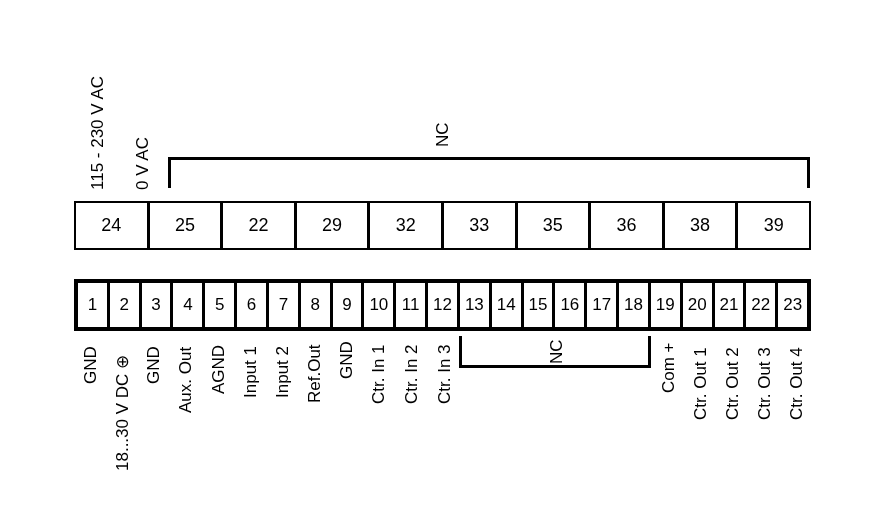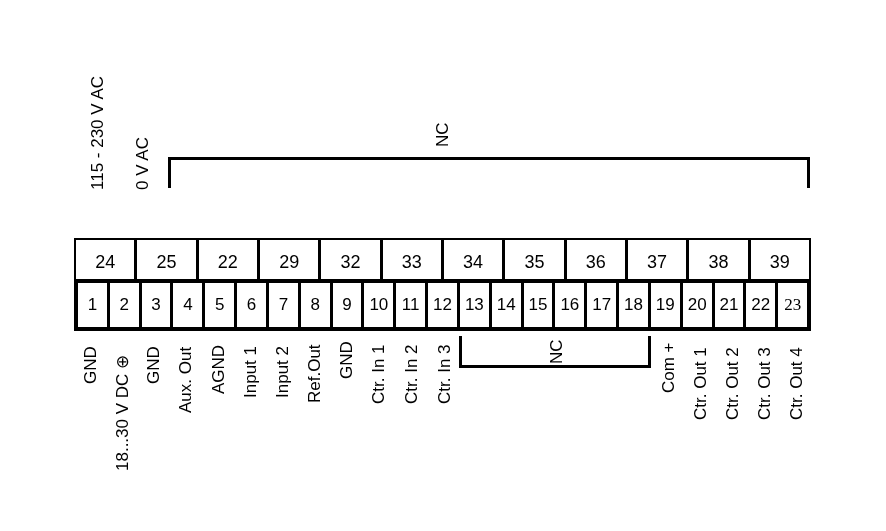--- a/index.html
+++ b/index.html
@@ -1,25 +1,25 @@
 <!DOCTYPE html>
 <html><head>
   <meta charset="utf-8">
   <style>
     html, body { margin: 0; padding: 0; background: #ffffff; }
     body { width: 886px; height: 531px; position: relative; overflow: hidden;
            font-family: "Liberation Sans", sans-serif; color: #000; }
     .block { position: absolute; display: flex; box-sizing: border-box; background: #fff; }
-    .top-block { left: 74px; top: 201px; width: 737px; height: 49px; border: 2px solid #000; margin-top: 37px; }
+    .top-block { left: 74px; top: 201px; width: 737px; height: 49px; border: 2px solid #000; }
     .bottom-block { left: 74px; top: 279px; width: 737px; height: 52px; border: 4px solid #000; }
     .cell { flex: 1 1 0; display: flex; align-items: center; justify-content: center;
             box-sizing: border-box; border-right: 3px solid #000; font-size: 18px; }
     .cell:last-child { border-right: none; }
     .bottom-block .cell { font-size: 17px; border-right: 3px solid #000; }
-    .bottom-block .cell:last-child { border-right: none; font-family: Liberation Serif, serif; }
+    .bottom-block .cell:last-child { border-right: none; }
     .vlabel { position: absolute; white-space: nowrap; font-size: 17px;
               transform-origin: left top; transform: rotate(-90deg); line-height: 1; }
     .bracket { position: absolute; box-sizing: border-box; }
     .top-bracket { left: 168px; top: 157px; width: 642px; height: 31px;
                    border-top: 3px solid #000; border-left: 3px solid #000; border-right: 3px solid #000; }
     .bottom-bracket { left: 459px; top: 336px; width: 192px; height: 32px;
                       border-bottom: 3px solid #000; border-left: 3px solid #000; border-right: 3px solid #000; }
   </style>
 </head>
 <body>
@@ -29,24 +29,22 @@
 <div class="vlabel" style="left:434px; top:147px;">NC</div>
 <div class="bracket top-bracket"></div>
 
 <div class="block top-block">
   <div class="cell">24</div>
   <div class="cell">25</div>
   <div class="cell">22</div>
   <div class="cell">29</div>
   <div class="cell">32</div>
   <div class="cell">33</div>
-  <div class="cell">34</div>
   <div class="cell">35</div>
   <div class="cell">36</div>
-  <div class="cell">37</div>
   <div class="cell">38</div>
   <div class="cell">39</div>
 </div>
 
 <div class="block bottom-block">
   <div class="cell">1</div>
   <div class="cell">2</div>
   <div class="cell">3</div>
   <div class="cell">4</div>
   <div class="cell">5</div>

